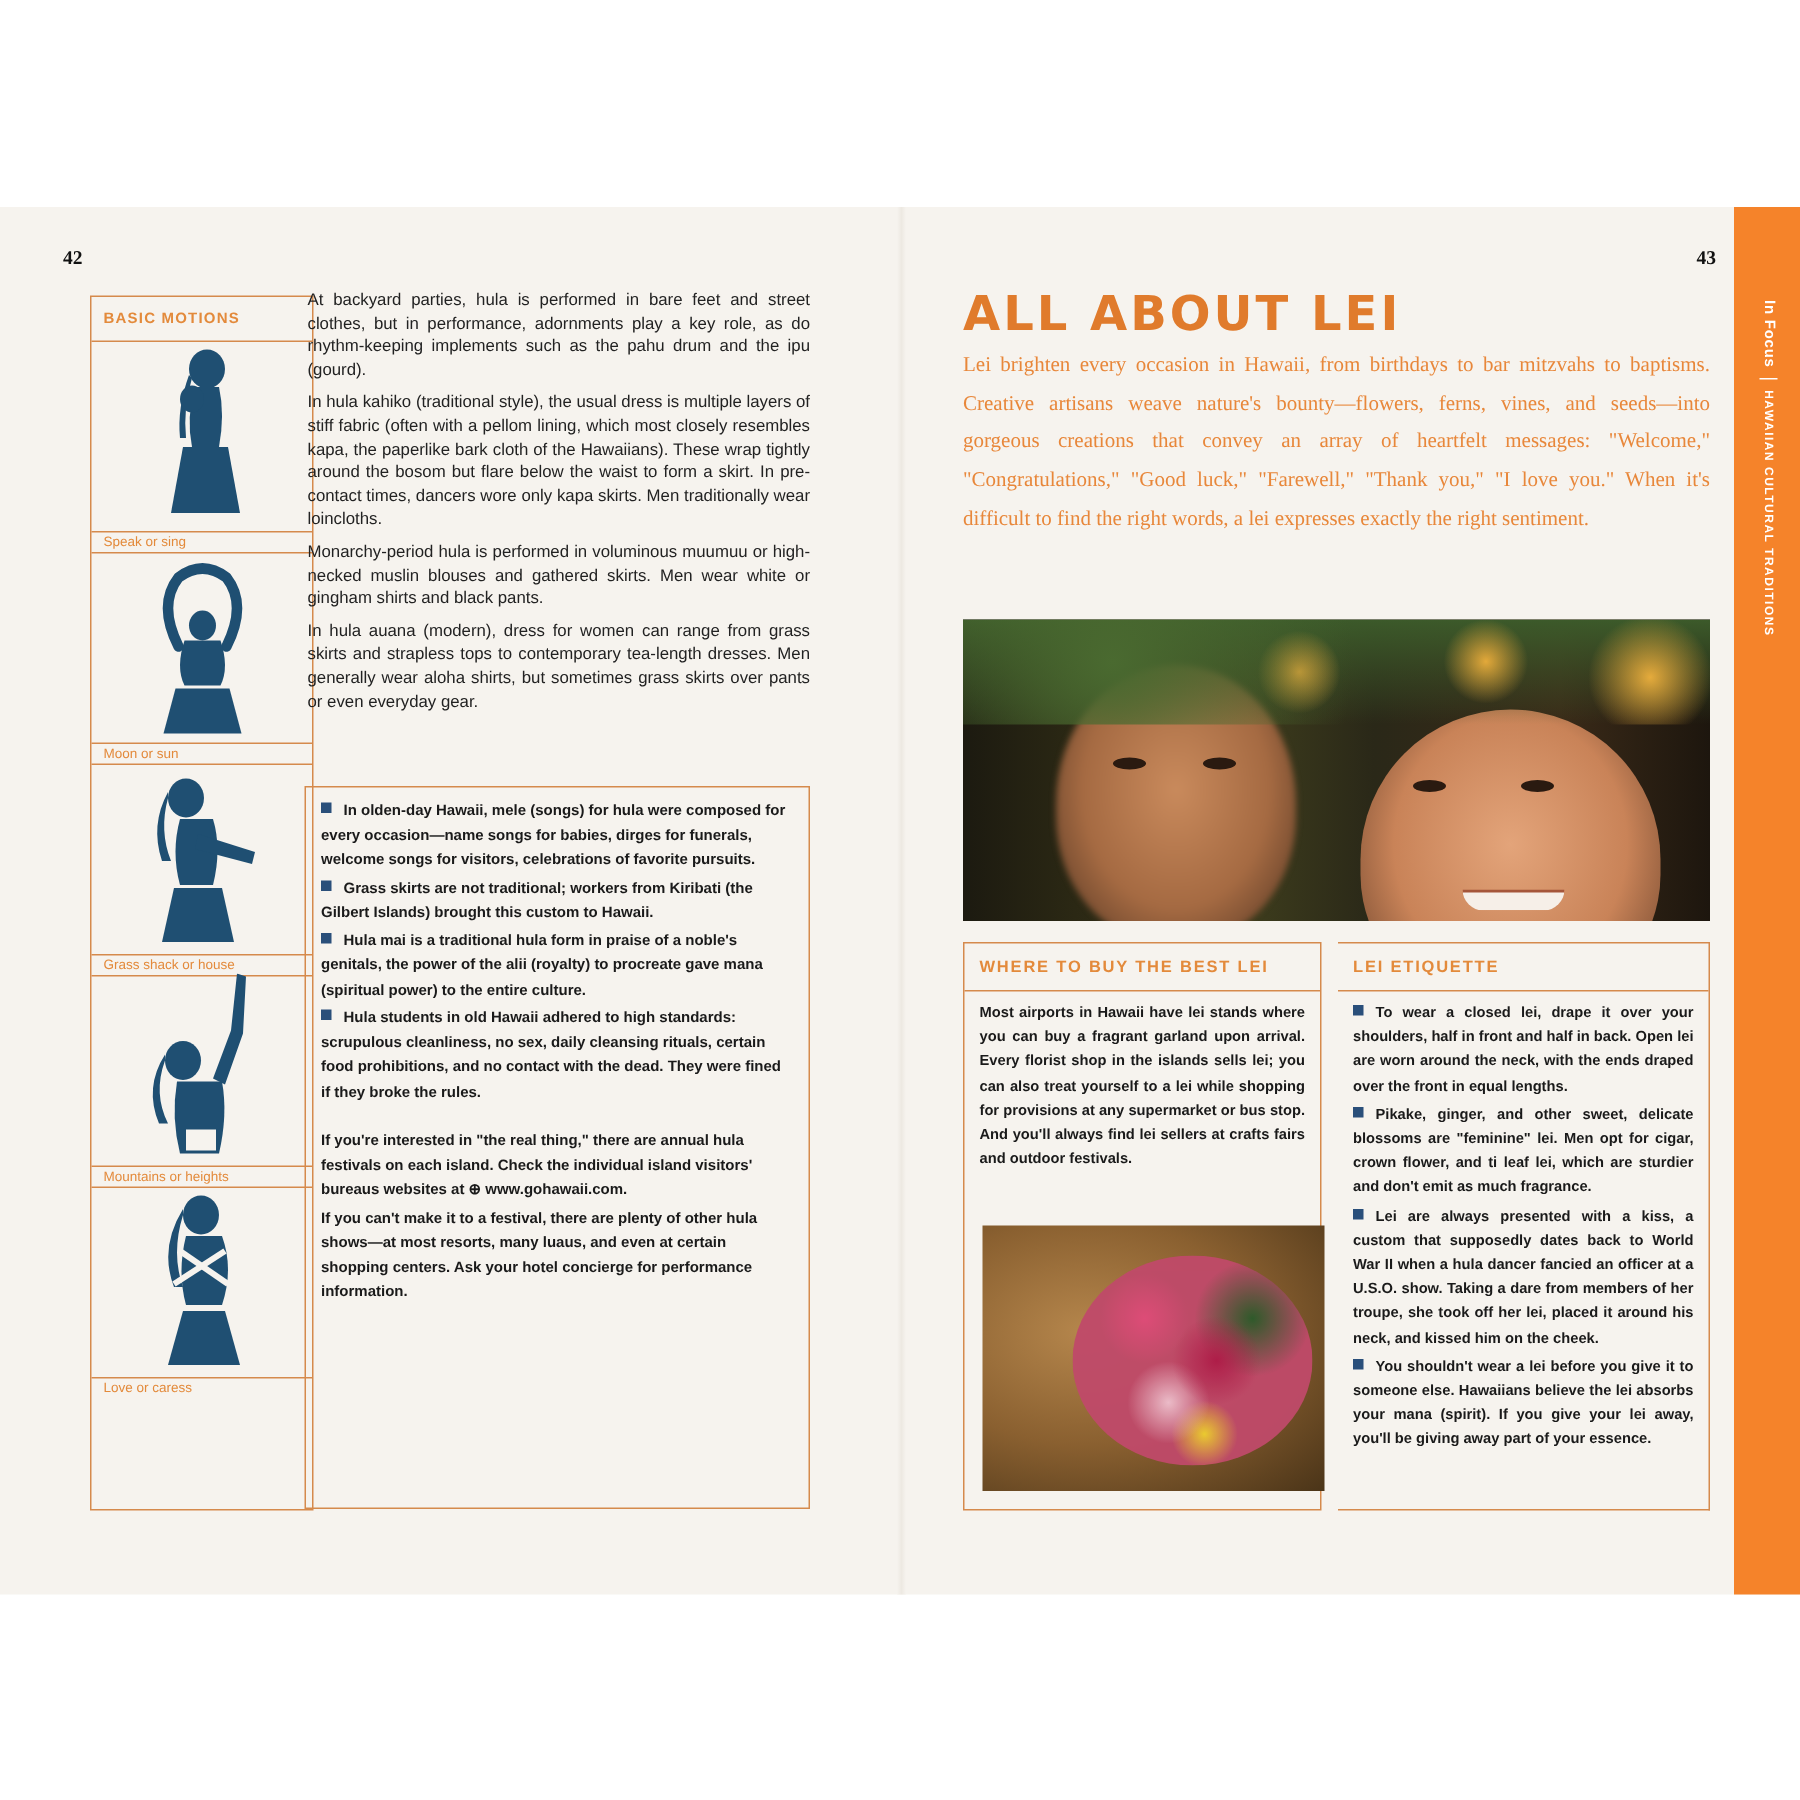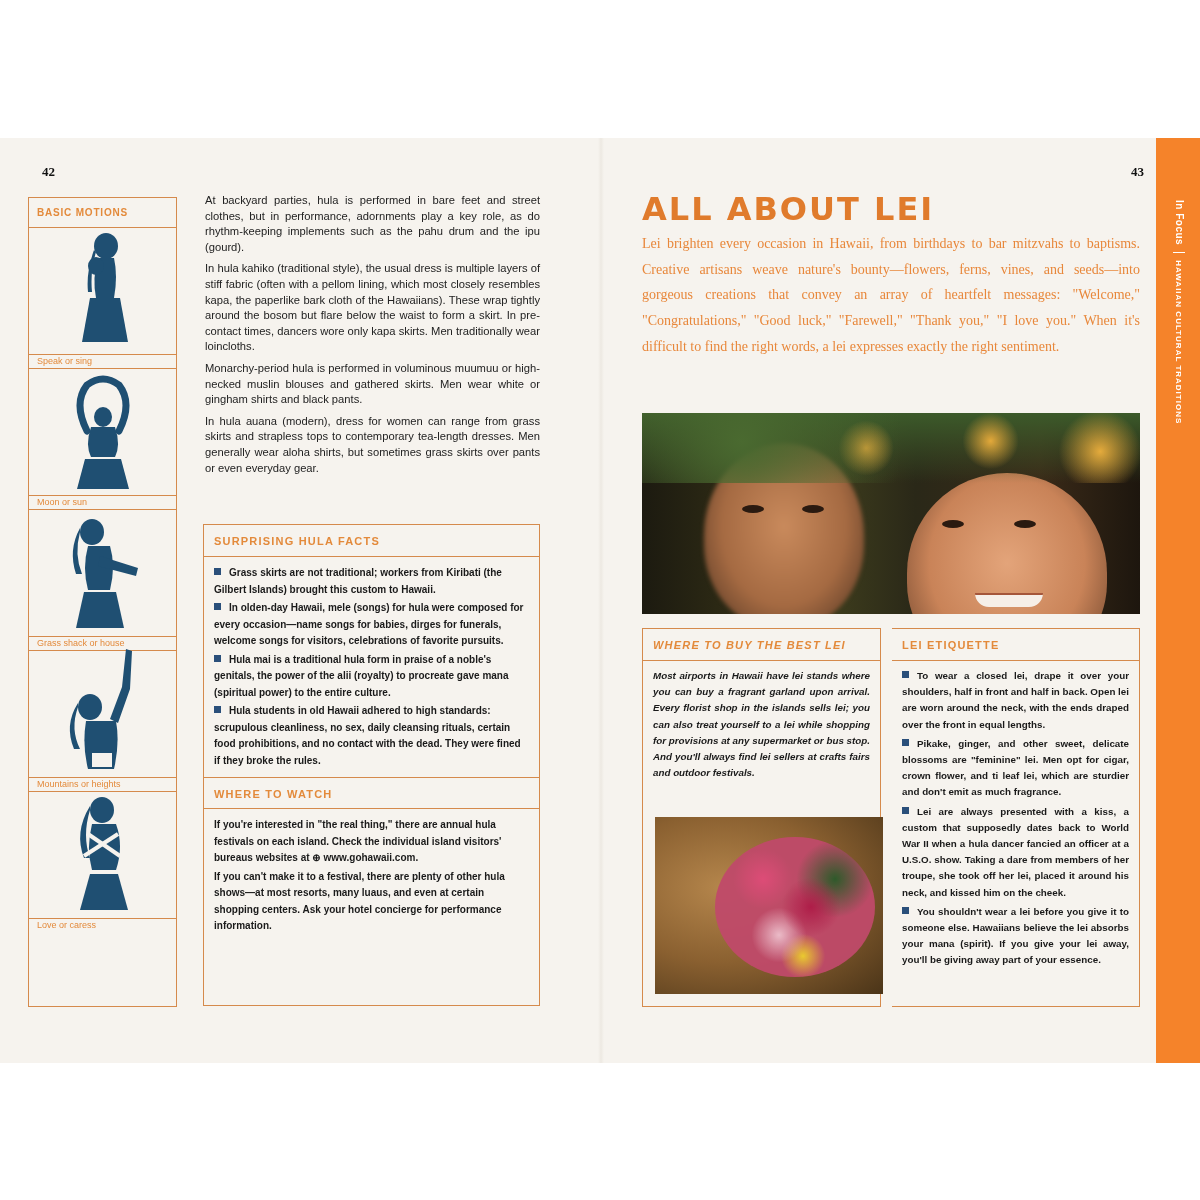--- a/index.html
+++ b/index.html
@@ -15,21 +15,21 @@
   .pn-right { left: 1131px; top: 26px; }
 
   
   .side-tab { position: absolute; left: 1156px; top: 0; width: 44px; height: 925px; background: #f5832a; }
   .side-tab .vtext { position: absolute; left: 22px; top: 62px; transform-origin: 0 0; transform: rotate(90deg) translateX(0) translateY(-7px);
                      white-space: nowrap; color: #fff; font-weight: bold; font-size: 10px; letter-spacing: 0.5px; }
   .side-tab .vtext .sep { display: inline-block; width: 1px; height: 12px; background: #fff; vertical-align: middle; margin: 0 7px; }
   .side-tab .vtext .small { font-size: 8px; letter-spacing: 1px; }
 
   
-  .motions { position: absolute; left: 28px; top: 59px; width: 149px; height: 810px; border: 1.5px solid #d58a4c; }
+  .motions { position: absolute; left: 60px; top: 59px; width: 149px; height: 810px; border: 1.5px solid #d58a4c; }
   .motions .hdr { height: 30px; border-bottom: 1.5px solid #d58a4c; padding: 9px 8px 0; color: #e38a3b; font-weight: bold; font-size: 10px; letter-spacing: 0.8px; }
   .motion { position: relative; border-bottom: 1.5px solid #d58a4c; }
   .motion .fig { height: 126px; display: flex; align-items: center; justify-content: center; }
   .motion .cap { height: 14px; border-top: 1.5px solid #d58a4c; padding: 1px 8px 0; color: #e38a3b; font-size: 9px; line-height: 11px; }
   .motion:last-child { border-bottom: none; }
 
   
   .body-left { position: absolute; left: 205px; top: 55px; width: 335px; font-size: 11.2px; line-height: 15.6px; color: #222; text-align: justify; }
   .body-left p { margin-bottom: 6px; }
 
@@ -52,21 +52,21 @@
   .photo-couple .face.w { left: 265px; top: 60px; width: 200px; height: 200px; background: radial-gradient(ellipse at 50% 45%, #e3a47a 0%, #c98358 55%, #5b3824 100%); }
   .photo-couple .crown { position: absolute; left: 0; top: 0; width: 498px; height: 70px;
                   background: radial-gradient(circle at 20% 40%, #4a6a30 0, transparent 40%),
                               radial-gradient(circle at 45% 50%, #d8a23a 0, transparent 10%),
                               radial-gradient(circle at 70% 40%, #e3a93a 0, transparent 8%),
                               radial-gradient(circle at 92% 55%, #e5ab3c 0, transparent 9%),
                               linear-gradient(to bottom, #3c5a2a, rgba(60,90,42,0)); }
   .photo-couple .eye { position: absolute; width: 22px; height: 8px; background: #2a1a10; border-radius: 50%; }
   .photo-couple .smile { position: absolute; left: 333px; top: 180px; width: 68px; height: 14px; background: #f6efe8; border-radius: 0 0 30px 30px; border-top: 2px solid #a5563a; }
 
-  .buy { position: absolute; left: 642px; top: 490px; width: 239px; height: 379px; border: 1.5px solid #d58a4c; font-style: italic; }
+  .buy { position: absolute; left: 642px; top: 490px; width: 239px; height: 379px; border: 1.5px solid #d58a4c; }
   .etiq { position: absolute; left: 892px; top: 490px; width: 248px; height: 379px; border: 1.5px solid #d58a4c; border-left: none; }
   .right-box-body { padding: 7px 10px; font-size: 9.8px; line-height: 16.2px; font-weight: bold; color: #1a1a1a; text-align: justify; }
   .right-box-body p { margin-bottom: 3px; }
 
   .photo-basket { position: absolute; left: 12px; top: 188px; width: 228px; height: 177px; overflow: hidden;
                   background: radial-gradient(ellipse at 30% 40%, #b5864c 0, #8a6030 50%, #4a3418 100%); }
   .photo-basket .lei { position: absolute; left: 60px; top: 20px; width: 160px; height: 140px; border-radius: 50%;
                   background: radial-gradient(circle at 30% 30%, #e04a7a 0, transparent 20%),
                               radial-gradient(circle at 60% 50%, #b01a4a 0, transparent 25%),
                               radial-gradient(circle at 40% 70%, #f0c0d0 0, transparent 20%),
@@ -166,28 +166,26 @@
   </div>
 
   <div class="body-left">
     <p>At backyard parties, hula is performed in bare feet and street clothes, but in performance, adornments play a key role, as do rhythm-keeping implements such as the pahu drum and the ipu (gourd).</p>
     <p>In hula kahiko (traditional style), the usual dress is multiple layers of stiff fabric (often with a pellom lining, which most closely resembles kapa, the paperlike bark cloth of the Hawaiians). These wrap tightly around the bosom but flare below the waist to form a skirt. In pre-contact times, dancers wore only kapa skirts. Men traditionally wear loincloths.</p>
     <p>Monarchy-period hula is performed in voluminous muumuu or high-necked muslin blouses and gathered skirts. Men wear white or gingham shirts and black pants.</p>
     <p>In hula auana (modern), dress for women can range from grass skirts and strapless tops to contemporary tea-length dresses. Men generally wear aloha shirts, but sometimes grass skirts over pants or even everyday gear.</p>
   </div>
 
   <div class="facts">
-    <div class="box-hdr">SURPRISING HULA FACTS</div>
     <div class="box-body">
+      <p><span class="bullet"></span><span>In olden-day Hawaii, mele (songs) for hula were composed for every occasion—name songs for babies, dirges for funerals, welcome songs for visitors, celebrations of favorite pursuits.</span></p>
       <p><span class="bullet"></span><span>Grass skirts are not traditional; workers from Kiribati (the Gilbert Islands) brought this custom to Hawaii.</span></p>
-      <p><span class="bullet"></span><span>In olden-day Hawaii, mele (songs) for hula were composed for every occasion—name songs for babies, dirges for funerals, welcome songs for visitors, celebrations of favorite pursuits.</span></p>
       <p><span class="bullet"></span><span>Hula mai is a traditional hula form in praise of a noble's genitals, the power of the alii (royalty) to procreate gave mana (spiritual power) to the entire culture.</span></p>
       <p><span class="bullet"></span><span>Hula students in old Hawaii adhered to high standards: scrupulous cleanliness, no sex, daily cleansing rituals, certain food prohibitions, and no contact with the dead. They were fined if they broke the rules.</span></p>
     </div>
-    <div class="box-hdr watch-hdr">WHERE TO WATCH</div>
     <div class="box-body">
       <p>If you're interested in "the real thing," there are annual hula festivals on each island. Check the individual island visitors' bureaus websites at ⊕ www.gohawaii.com.</p>
       <p>If you can't make it to a festival, there are plenty of other hula shows—at most resorts, many luaus, and even at certain shopping centers. Ask your hotel concierge for performance information.</p>
     </div>
   </div>
 
   <div class="page-num pn-right">43</div>
 
   <div class="side-tab">
     <div class="vtext">

